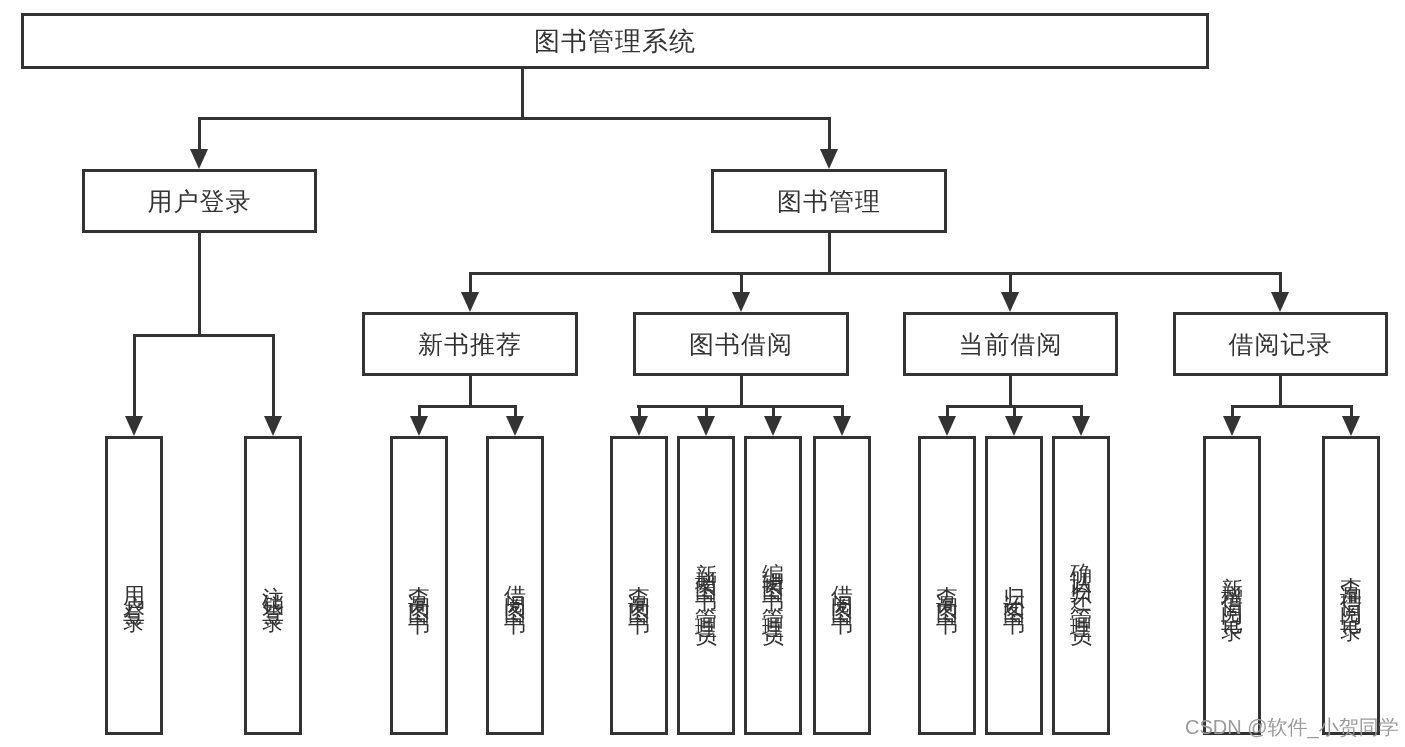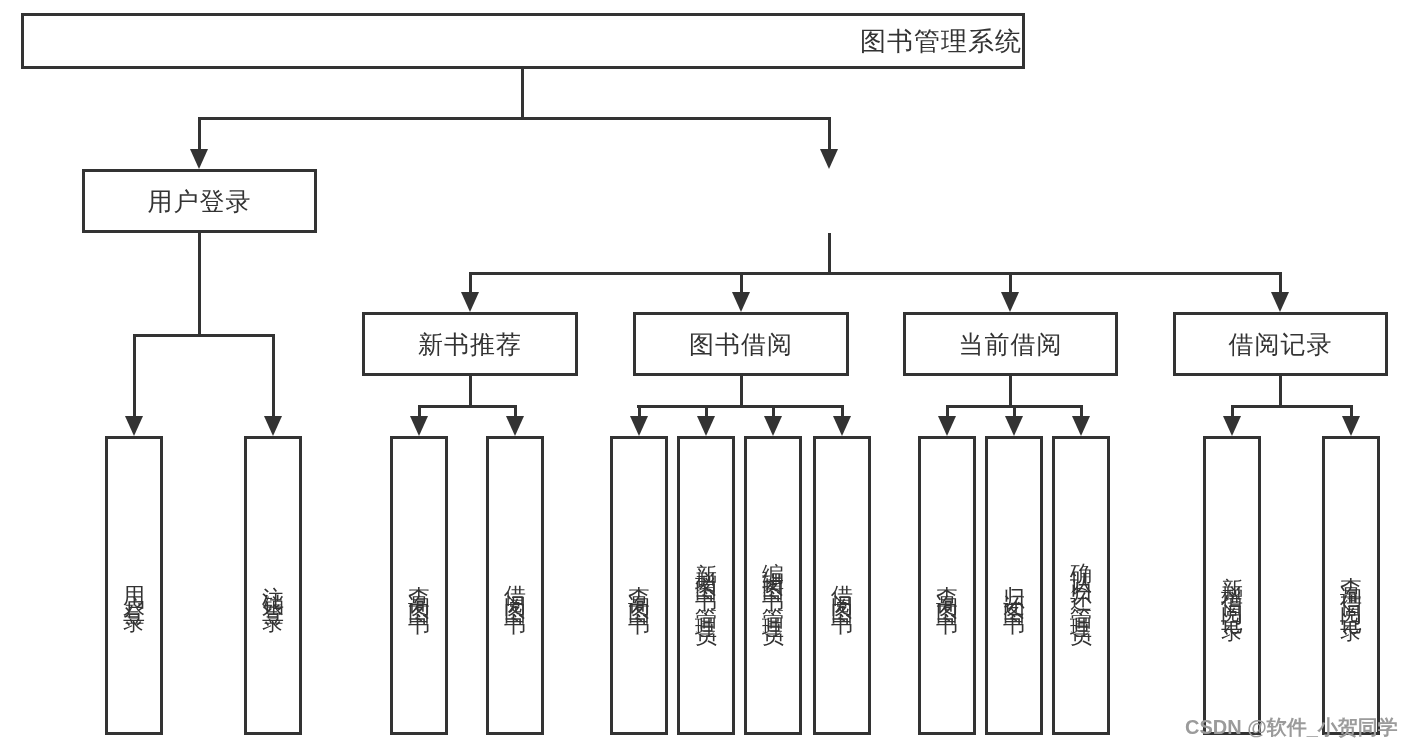--- a/index.html
+++ b/index.html
@@ -46,41 +46,43 @@
     border-top: 20px solid var(--line);
   }
   .watermark {
     position: absolute;
     left: 1185px;
     top: 714px;
     font-size: 20px;
     color: var(--wm);
     white-space: nowrap;
     z-index: 5;
-    font-weight: bold;
   }
 </style>
 </head>
 <body>
 
 <div class="canvas">
 
-  <div class="box h root" style="left:21px; top:13px; width:1004px; height:56px;justify-content:flex-end;">
+  <div class="box h root" style="left:21px; top:13px; width:1188px; height:56px;">
     <span>图书管理系统</span>
   </div>
 
   <div class="line" style="left:521px; top:69px; width:3px; height:49px;"></div>
   <div class="line" style="left:198px; top:117px; width:633px; height:3px;"></div>
   <div class="line" style="left:198px; top:117px; width:3px; height:35px;"></div>
   <div class="arrow" style="left:190px; top:149px;"></div>
   <div class="line" style="left:828px; top:117px; width:3px; height:35px;"></div>
   <div class="arrow" style="left:820px; top:149px;"></div>
 
   <div class="box h" style="left:82px; top:169px; width:235px; height:64px;">
     <span>用户登录</span>
+  </div>
+  <div class="box h" style="left:711px; top:169px; width:236px; height:64px;">
+    <span>图书管理</span>
   </div>
 
   <div class="line" style="left:198px; top:233px; width:3px; height:102px;"></div>
   <div class="line" style="left:133px; top:334px; width:141px; height:3px;"></div>
   <div class="line" style="left:133px; top:334px; width:3px; height:84px;"></div>
   <div class="arrow" style="left:125px; top:416px;"></div>
   <div class="line" style="left:272px; top:334px; width:3px; height:84px;"></div>
   <div class="arrow" style="left:264px; top:416px;"></div>
 
   <div class="line" style="left:828px; top:233px; width:3px; height:41px;"></div>

